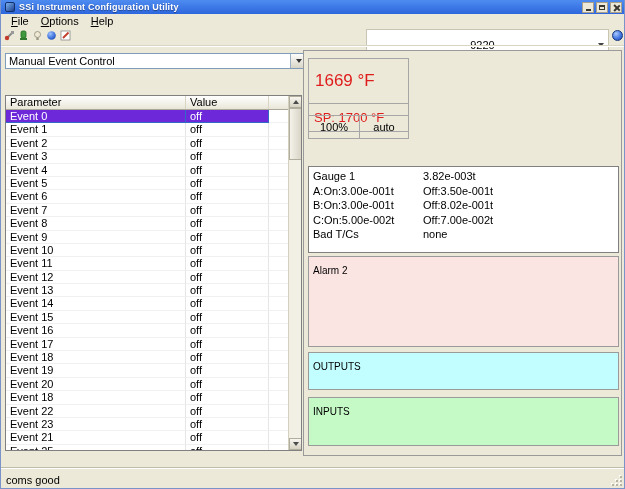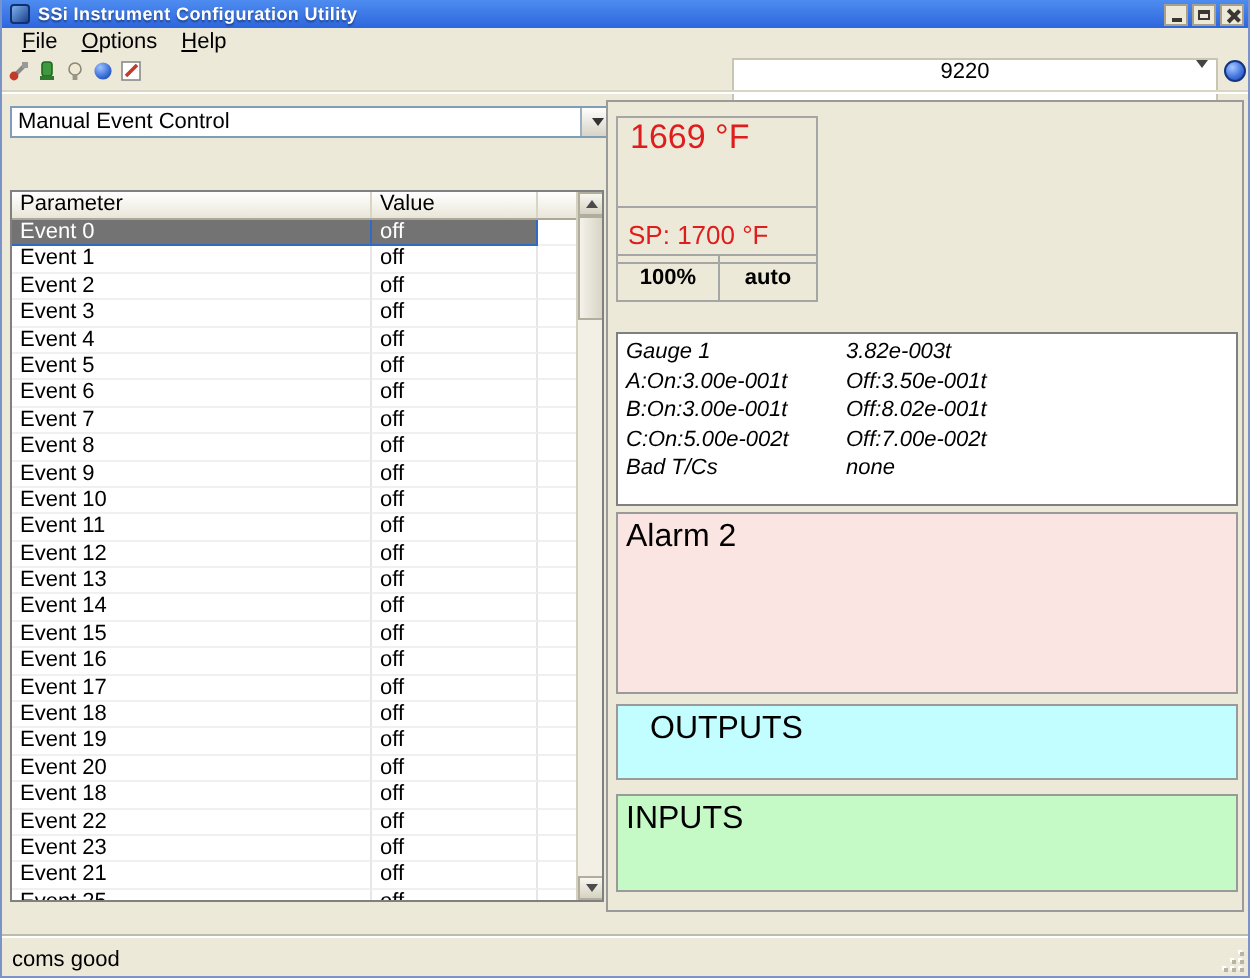--- a/index.html
+++ b/index.html
@@ -33,21 +33,21 @@
   .menubar { position:absolute; left:0; top:14px; width:100%; height:14px;
              display:flex; align-items:center; padding-left:4px; background:#ece9d8; }
   .menu-item { display:inline-block; font-size:11px; color:#000; padding:0 6px; cursor:default; }
   .menu-item::first-letter { text-decoration:underline; }
 
   
   .toolbar { position:absolute; left:0; top:28px; width:100%; height:17px; background:#ece9d8; }
   .tool-icons { position:absolute; left:3px; top:2px; display:flex; gap:3px; }
   .tool-icon { width:11px; height:11px; }
   .device-combo { position:absolute; left:365px; top:1px; width:243px; height:32px;
-                  background:#ffffff; border:1px solid #c8c5b2; display:flex; align-items:flex-start; }
+                  background:#ffffff; border:1px solid #c8c5b2; display:flex; align-items:center; }
   .device-combo .combo-text { flex:1; text-align:center; font-size:11px; color:#000; }
   .combo-arrow-flat { width:0; height:0; border-left:3px solid transparent; border-right:3px solid transparent;
                       border-top:4px solid #444; margin-right:4px; }
   .help-ball { position:absolute; left:611px; top:2px; width:11px; height:11px; border-radius:50%;
                background:radial-gradient(circle at 35% 30%, #a8c8ff 0%, #4477e0 55%, #1a44a8 100%);
                border:1px solid #16357e; }
   .toolbar-divider { position:absolute; left:0; top:45px; width:100%; height:2px;
                      border-top:1px solid #d8d5c4; border-bottom:1px solid #ffffff; }
 
   
@@ -64,65 +64,65 @@
   .thead { position:absolute; left:0; top:0; right:13px; height:14px; display:flex;
            background:linear-gradient(to bottom,#ffffff,#e9e6d8); border-bottom:1px solid #aca899; }
   .th { font-size:11px; color:#000; padding:0 4px; line-height:13px;
         border-right:1px solid #d8d5c5; }
   .th.c-param { width:180px; } .th.c-value { width:83px; } .th.c-fill { flex:1; border-right:none; }
   .tbody { position:absolute; left:0; top:14px; right:13px; bottom:0; overflow:hidden; }
   .trow { display:flex; height:13.4px; }
   .cell { font-size:11px; color:#000; line-height:13px; padding:0 4px; white-space:nowrap; overflow:hidden;
           border-right:1px solid #e6e6e6; border-bottom:1px solid #f0f0ee; }
   .cell.c-param { width:180px; } .cell.c-value { width:83px; } .cell.c-fill { flex:1; border-right:none; }
-  .trow.selected .c-param, .trow.selected .c-value { background:#737373; color:#ffffff;
+  .trow.selected .c-param, .trow.selected .c-value { background:#6d28d9; color:#ffffff;
           border-color:#316ac5; }
 
   
   .vscroll { position:absolute; top:0; right:0; width:13px; bottom:0; background:#f2f0e4;
              border-left:1px solid #d4d0c0; }
   .sb-btn { position:absolute; left:0; width:13px; height:12px;
             background:linear-gradient(to bottom,#f8f6f0,#d6d2c2); border:1px solid #b2ae9e;
             display:flex; align-items:center; justify-content:center; }
   .sb-up { top:0; } .sb-down { bottom:0; }
   .sb-btn .tri-up { width:0; height:0; border-left:3px solid transparent; border-right:3px solid transparent;
                     border-bottom:4px solid #4b4b4b; }
   .sb-btn .tri-down { width:0; height:0; border-left:3px solid transparent; border-right:3px solid transparent;
                       border-top:4px solid #4b4b4b; }
   .sb-thumb { position:absolute; left:0; top:12px; width:13px; height:52px;
               background:linear-gradient(to right,#f4f2ea,#d8d4c6); border:1px solid #b2ae9e; }
 
   
   .right-panel { position:absolute; left:302px; top:50px; width:319px; height:406px;
                  background:#ece9d8; border:1px solid #9a9a9a; }
   .pv-box  { position:absolute; left:4px; top:7px;  width:101px; height:46px; border:1px solid #a6a6a6;
-             display:flex; align-items:flex-start; }
+             display:flex; align-items:center; }
   .pv-text { color:#e01d1d; font-size:17px; padding-left:6px; white-space:nowrap; }
   .sp-box  { position:absolute; left:4px; top:52px; width:101px; height:29px; border:1px solid #a6a6a6;
              display:flex; align-items:center; }
   .sp-text { color:#e01d1d; font-size:13px; padding-left:5px; white-space:nowrap; }
-  .out-row { position:absolute; left:4px; top:76px; width:101px; height:24px; display:flex;font-weight:bold; }
+  .out-row { position:absolute; left:4px; top:64px; width:101px; height:24px; display:flex; }
   .out-cell { border:1px solid #a6a6a6; display:flex; align-items:center; justify-content:center;
               font-size:11px; color:#000; }
   .out-pct  { width:51px; border-right:none; }
   .out-mode { width:50px; }
 
   .gauge-box { position:absolute; left:4px; top:115px; width:311px; height:87px;
-               background:#ffffff; border:1px solid #808080; padding:3px 0 0 4px; overflow:hidden;font-style:italic; }
+               background:#ffffff; border:1px solid #808080; padding:3px 0 0 4px; overflow:hidden; }
   .g-row { position:relative; height:14.5px; font-size:11px; color:#000; white-space:nowrap; }
   .g-label { position:absolute; left:0; }
   .g-value { position:absolute; left:110px; }
 
   .alarm-box   { position:absolute; left:4px; top:205px; width:311px; height:91px;
                  background:#fbe5e2; border:1px solid #9a9a9a; padding:3px 0 0 4px; }
   .outputs-box { position:absolute; left:4px; top:301px; width:311px; height:38px;
-                 background:#c2fdff; border:1px solid #9a9a9a; padding:3px 0 0 16px; }
+                 background:#c2fdff; border:1px solid #9a9a9a; padding:3px 0 0 4px; }
   .inputs-box  { position:absolute; left:4px; top:346px; width:311px; height:49px;
                  background:#c5f9c6; border:1px solid #9a9a9a; padding:3px 0 0 4px; }
-  .zone-label { font-size:16px; color:#000; }
+  .zone-label { font-size:10px; color:#000; }
 
   
   .statusbar { position:absolute; left:0; top:467px; width:100%; height:21px; background:#ece9d8;
                border-top:1px solid #c0bcab; box-shadow:inset 0 1px 0 #ffffff; }
   .status-text { position:absolute; left:5px; top:6px; font-size:11px; color:#000; }
   .resize-grip { position:absolute; right:2px; bottom:2px; width:12px; height:12px; }
   .grip-dot { position:absolute; width:2px; height:2px; background:#b8b4a4; box-shadow:-1px -1px 0 #fff; }
 </style>
 </head>
 <body>

